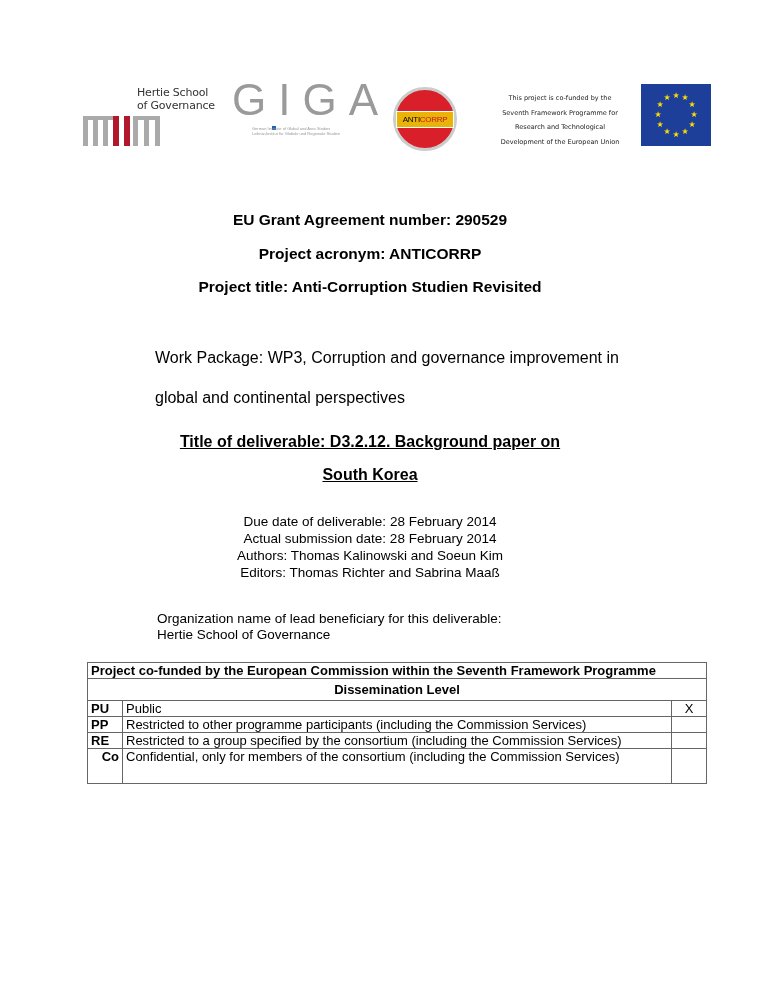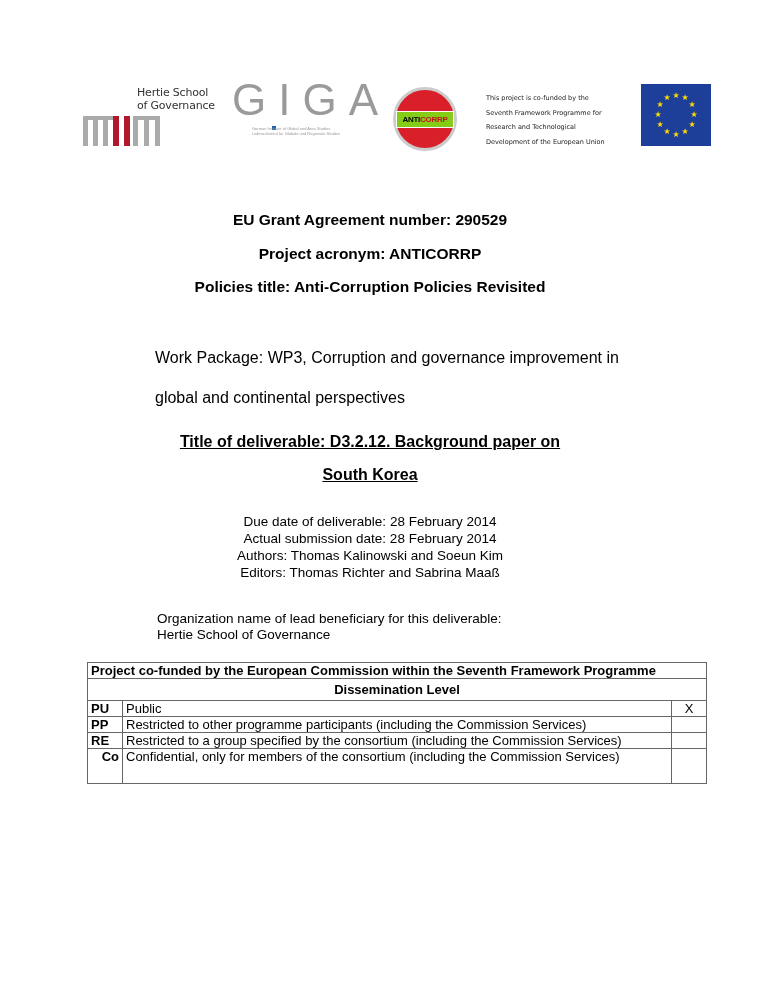--- a/index.html
+++ b/index.html
@@ -6,23 +6,23 @@
   body { width: 768px; height: 994px; position: relative; overflow: hidden; font-family: "Liberation Sans", sans-serif; color: #000; }
   .abs { position: absolute; }
 
   
   .hertie-text { left: 137px; top: 86px; font-size: 11px; line-height: 13px; color: #333; font-family: "DejaVu Sans", sans-serif; letter-spacing: -0.2px; }
   .hertie-bars { left: 83px; top: 116px; width: 77px; height: 30px; }
   .giga-word { left: 232px; top: 78px; font-size: 44px; color: #9a9a9a; letter-spacing: 12px; font-family: "Liberation Sans", sans-serif; line-height: 44px; }
   .giga-sub { left: 252px; top: 126px; font-size: 4px; color: #999; line-height: 5px; width: 125px; }
   .giga-dot { left: 272px; top: 126px; width: 4px; height: 4px; background: #1e5fb4; }
   .anticorrp { left: 393px; top: 87px; width: 64px; height: 64px; border-radius: 50%; background: #d81f2a; border: 3px solid #ccc; box-sizing: border-box; display: flex; align-items: center; justify-content: center; }
-  .anticorrp-label { background: #84cc16; color: #c01520; font-size: 8px; font-weight: bold; padding: 3px 6px; border: 1px solid #fff; letter-spacing: -0.3px; }
+  .anticorrp-label { background: #eab308; color: #c01520; font-size: 8px; font-weight: normal; padding: 3px 6px; border: 1px solid #fff; letter-spacing: -0.3px; }
   .anticorrp-label .anti { color: #000; }
-  .eu-text { left: 486px; top: 91px; width: 148px; text-align: left; font-size: 6.5px; line-height: 14.5px; color: #222; font-family: "DejaVu Sans", sans-serif; }
+  .eu-text { left: 486px; top: 91px; width: 148px; text-align: center; font-size: 6.5px; line-height: 14.5px; color: #222; font-family: "DejaVu Sans", sans-serif; }
   .eu-flag { left: 641px; top: 84px; width: 70px; height: 62px; background: #1d3f9a; }
 
   
   .center { left: 0; width: 740px; text-align: center; }
   .h-bold { font-weight: bold; font-size: 15.5px; }
   .wp { left: 155px; top: 453px; width: 480px; font-size: 16px; line-height: 40px; }
   .deliv { font-weight: bold; font-size: 16px; text-decoration: underline; }
   .info { font-size: 13.5px; line-height: 17px; }
   .org { left: 157px; top: 611px; font-size: 13.5px; line-height: 16px; }
 
@@ -84,21 +84,21 @@
       <text x="26" y="50">★</text>
       <text x="19" y="43">★</text>
     <text x="17" y="33">★</text>
       <text x="19" y="23">★</text>
       <text x="26" y="16">★</text>
   </g>
 </svg>
 
 <div class="abs center h-bold" style="top:211px;">EU Grant Agreement number: 290529</div>
 <div class="abs center h-bold" style="top:245px;">Project acronym: ANTICORRP</div>
-<div class="abs center h-bold" style="top:278px;">Policies title: Anti-Corruption Policies Revisited</div>
+<div class="abs center h-bold" style="top:278px;">Project title: Anti-Corruption Studien Revisited</div>
 
 <div class="abs wp" style="left:155px;top:338px;width:490px;">Work Package: WP3, Corruption and governance improvement in global and continental perspectives</div>
 
 <div class="abs center deliv" style="top:433px;">Title of deliverable: D3.2.12. Background paper on</div>
 <div class="abs center deliv" style="top:466px;">South Korea</div>
 
 <div class="abs center info" style="top:513px;">
   <div>Due date of deliverable: 28 February 2014</div>
   <div>Actual submission date: 28 February 2014</div>
   <div>Authors: Thomas Kalinowski and Soeun Kim</div>

